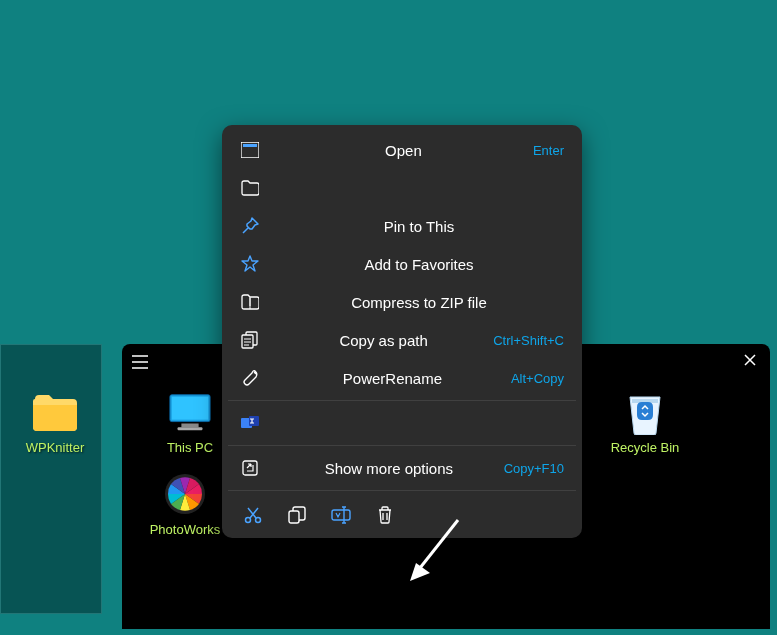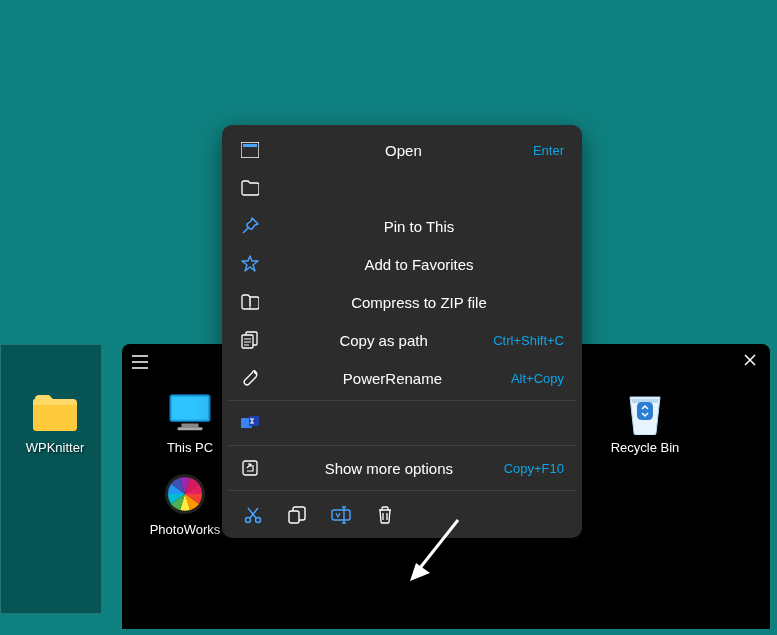--- a/index.html
+++ b/index.html
@@ -57,21 +57,21 @@
       cursor: pointer;
     }
     .icon-item .icon-img {
       width: 44px;
       height: 44px;
       display: flex;
       align-items: center;
       justify-content: center;
     }
     .icon-item .label {
-      color: #ffffff;
+      color: #bef264;
       font-size: 13px;
       text-align: center;
       text-shadow: 1px 1px 2px rgba(0,0,0,0.7);
     }
     .icon-recycle {
       position: absolute;
       left: 600px;
       top: 390px;
     }
     .icon-photoworks {

